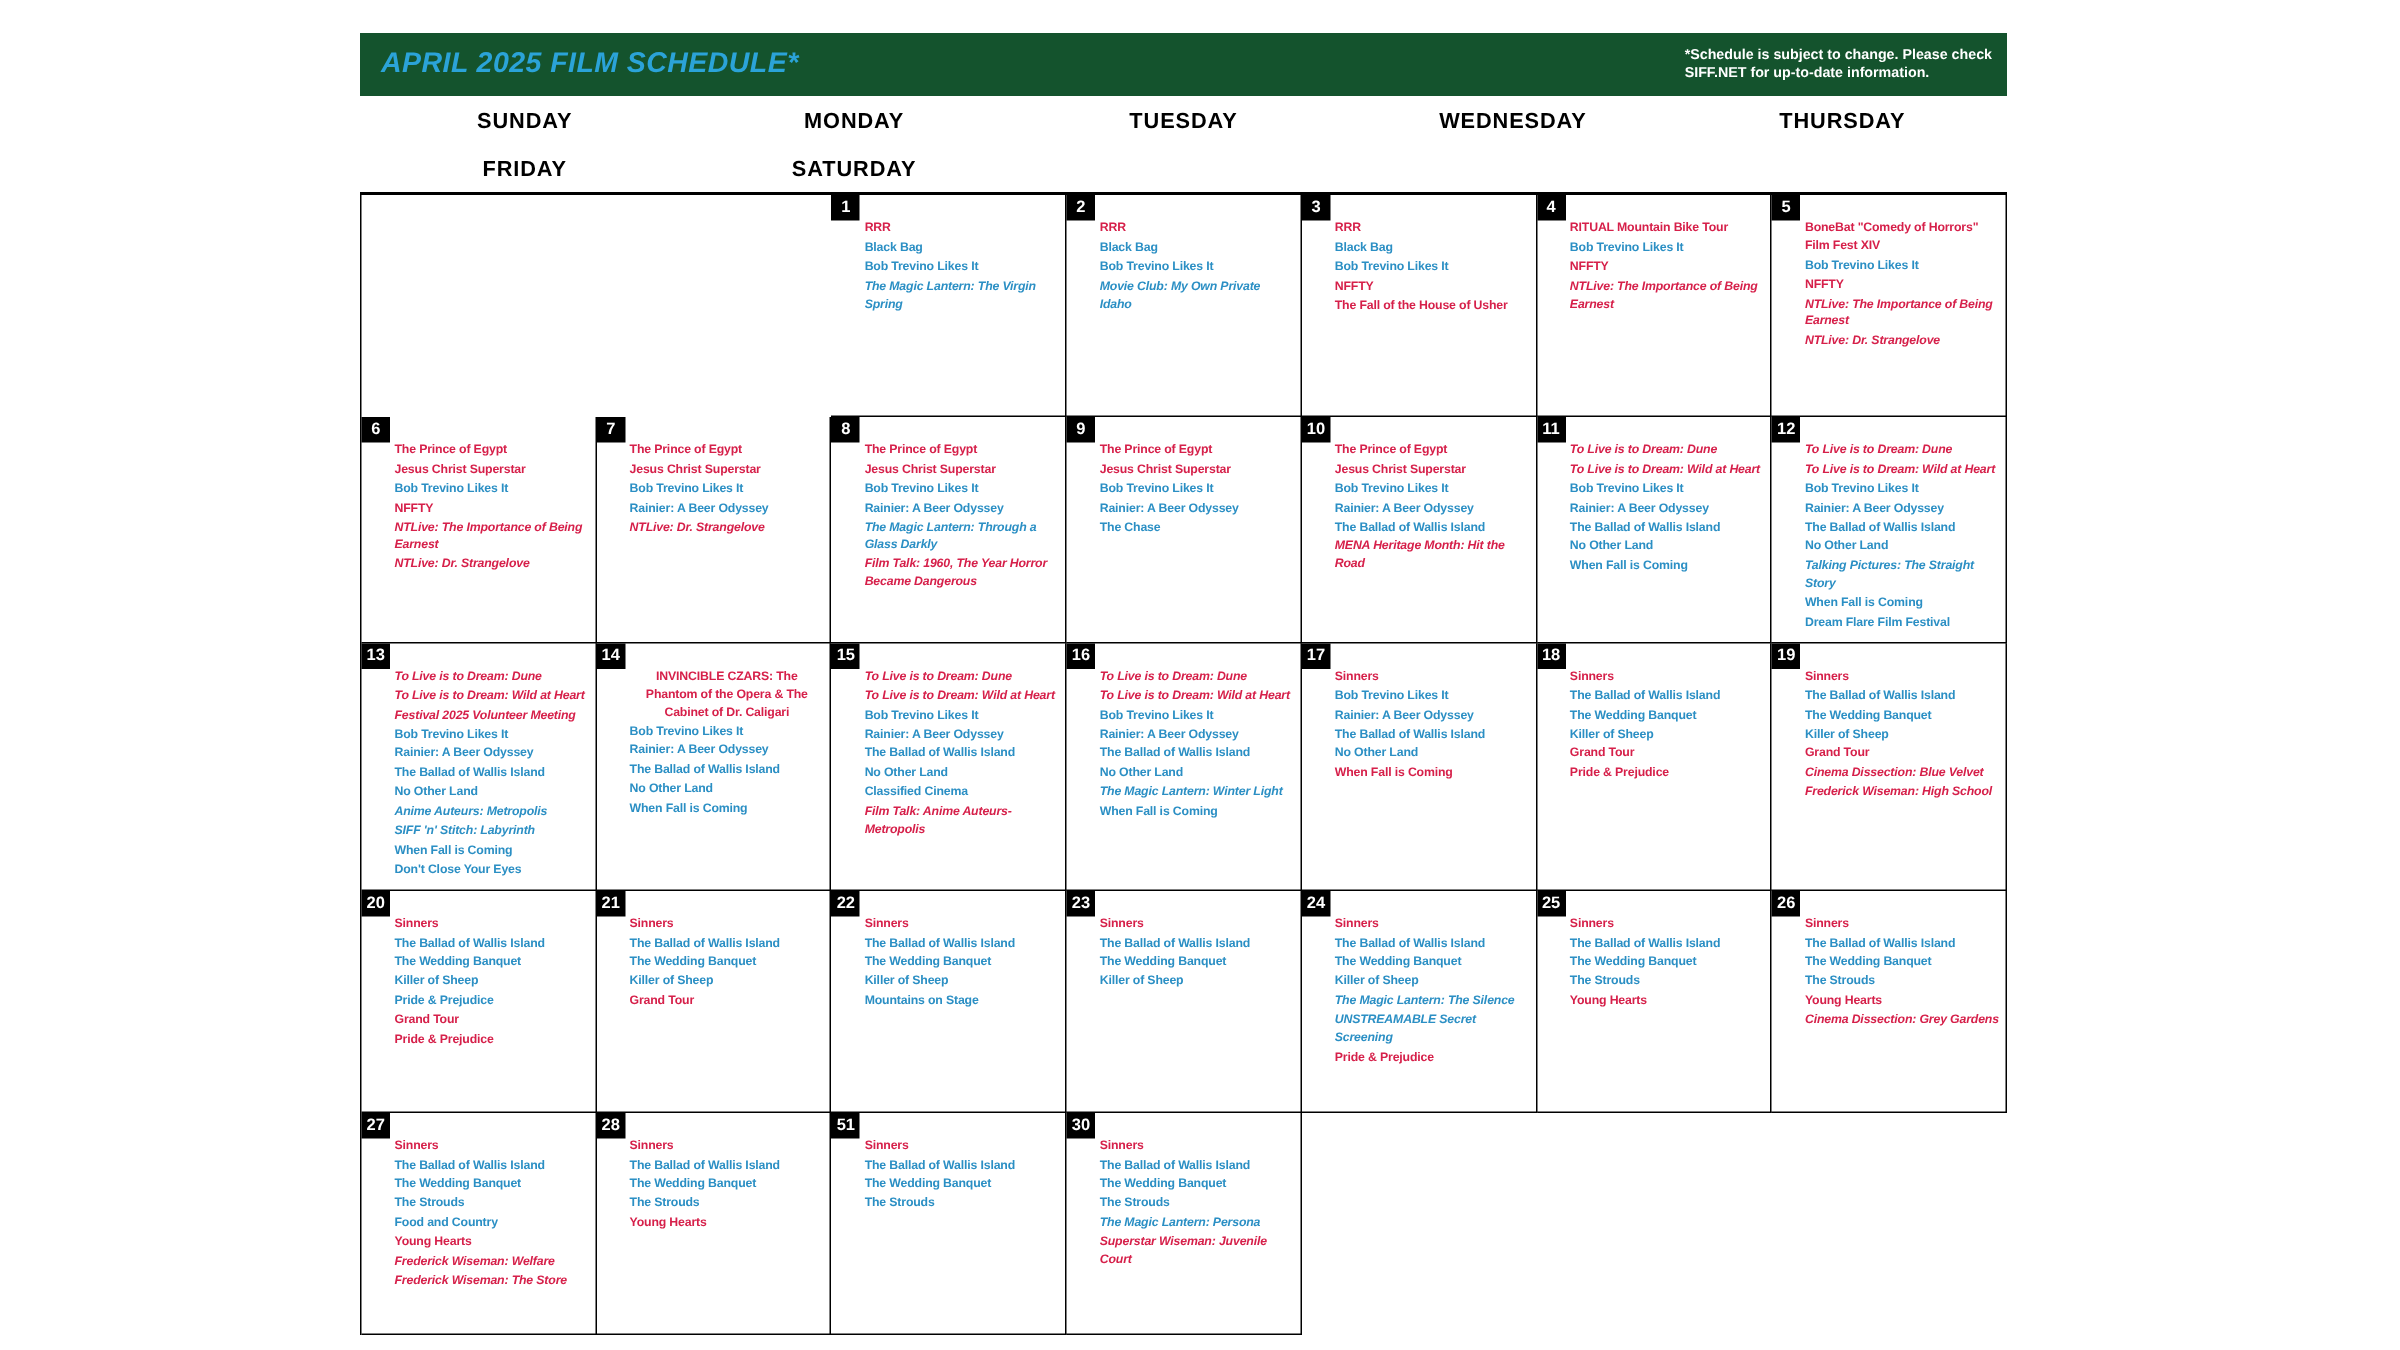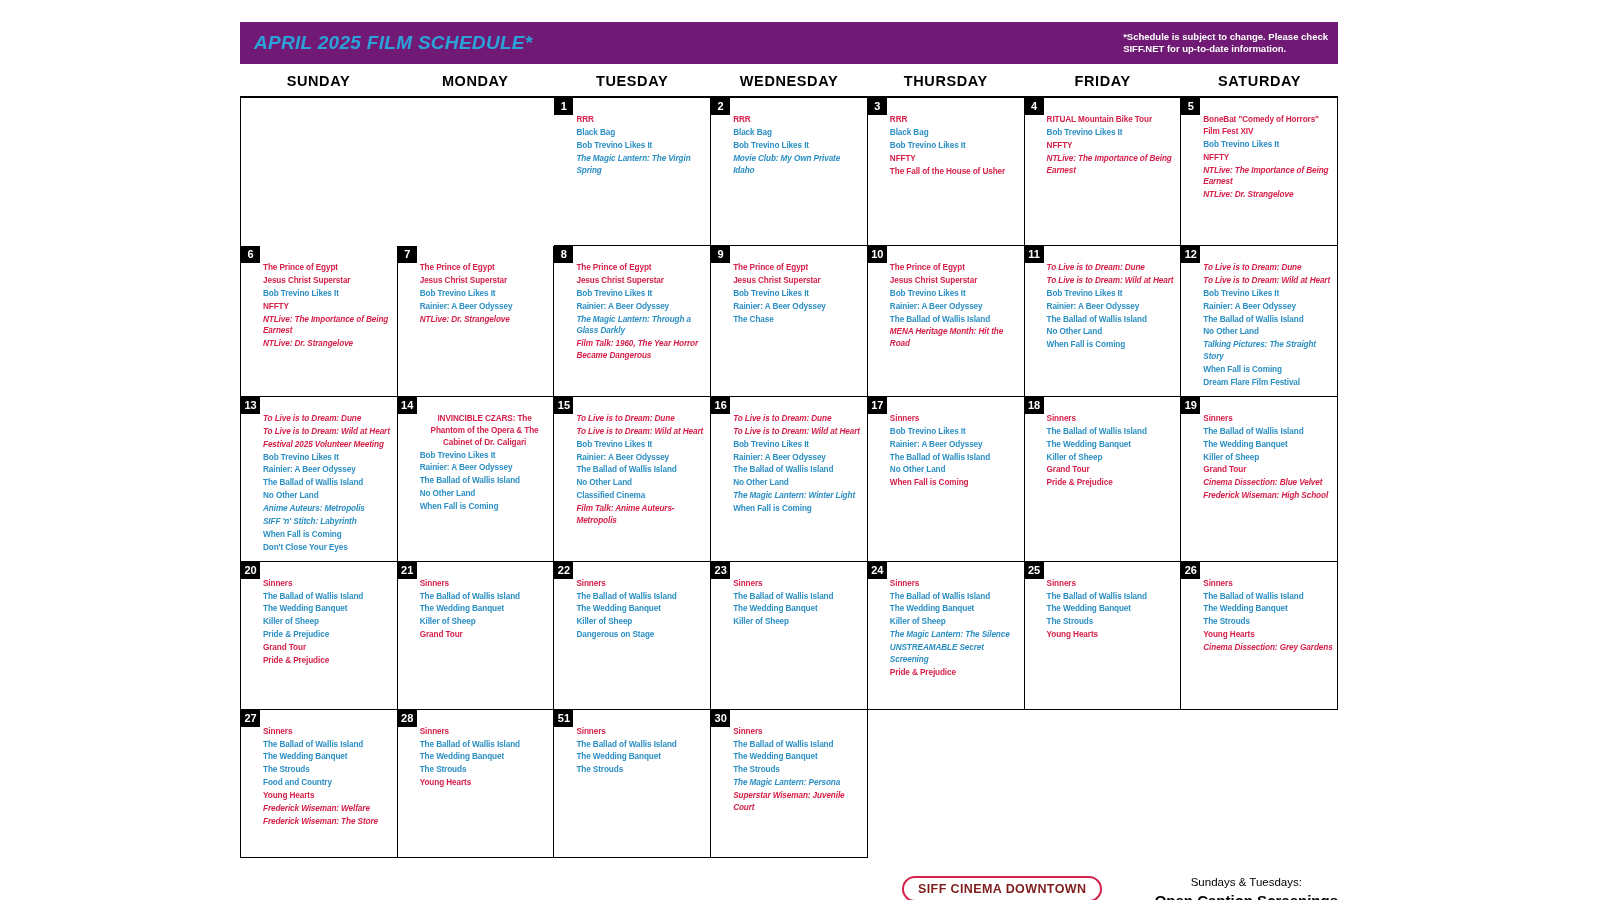--- a/index.html
+++ b/index.html
@@ -13,21 +13,21 @@
     position:relative;
     width:1600px;height:900px;
   }
   .sheet{
     position:absolute;
     left:240px;top:22px;
     width:1098px;
   }
   
   .hdr{
-    background:#701a75;
+    background:#14532d;
     color:#fff;
     height:42px;
     display:flex;align-items:center;
     justify-content:space-between;
     padding:0 10px 0 14px;
     box-sizing:border-box;
   }
   .hdr-title{
     color:#2ba3d8;
     font-size:19px;
@@ -38,21 +38,21 @@
   .hdr-note{
     text-align:left;
     font-size:9.5px;
     line-height:1.25;
     font-weight:bold;
   }
   .hdr-note .net{font-weight:bold;}
   
   .daynames{
     display:grid;
-    grid-template-columns:repeat(7,1fr);
+    grid-template-columns:repeat(5,1fr);
     border-bottom:2.5px solid #000;
   }
   .dayname{
     text-align:center;
     font-size:14.5px;
     font-weight:bold;
     letter-spacing:.6px;
     padding:9px 0 7px;
     color:#000;
   }
@@ -396,21 +396,21 @@
             <div class="f c-red">Grand Tour</div>
           </div>
         </div>
         <div class="cell">
           <span class="daynum">22</span>
           <div class="films">
             <div class="f c-red">Sinners</div>
             <div class="f c-blue">The Ballad of Wallis Island</div>
             <div class="f c-blue">The Wedding Banquet</div>
             <div class="f c-blue">Killer of Sheep</div>
-            <div class="f c-blue">Dangerous on Stage</div>
+            <div class="f c-blue">Mountains on Stage</div>
           </div>
         </div>
         <div class="cell">
           <span class="daynum">23</span>
           <div class="films">
             <div class="f c-red">Sinners</div>
             <div class="f c-blue">The Ballad of Wallis Island</div>
             <div class="f c-blue">The Wedding Banquet</div>
             <div class="f c-blue">Killer of Sheep</div>
           </div>

